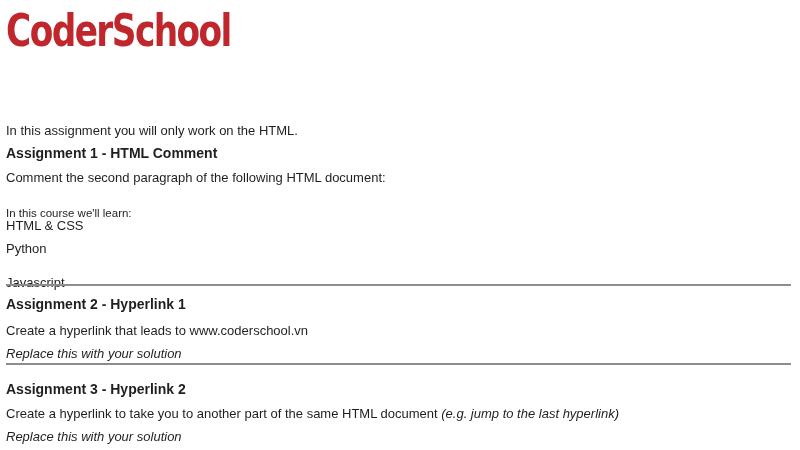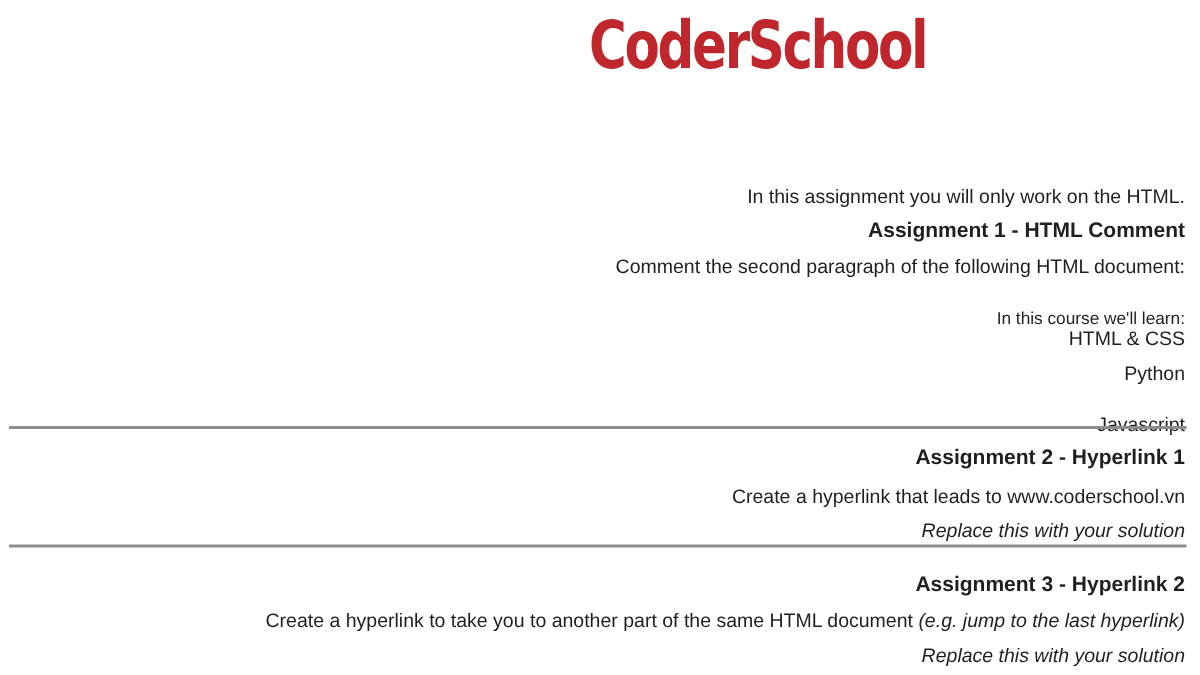--- a/index.html
+++ b/index.html
@@ -4,21 +4,20 @@
   <style>
     html, body { margin: 0; padding: 0; background: #ffffff; }
     .canvas {
       position: relative;
       width: 800px;
       height: 450px;
       background: #ffffff;
       overflow: hidden;
       font-family: "Liberation Sans", sans-serif;
       color: #1f1f1f;
-      text-align: right;
     }
     .abs { position: absolute; left: 6px; right: 10px; }
     .txt  { font-size: 13px; line-height: 15px; }
     .italic { font-style: italic; }
 
     .logo {
       top: 9px;
       font-family: "DejaVu Sans", sans-serif;
       font-weight: 700;
       font-size: 44px;
@@ -31,21 +30,21 @@
 
     .page-title { top: 63px; font-size: 17.5px; line-height: 20px; font-weight: 700; }
 
     .t-intro { top: 95px; margin-top: 28px; }
 
     .a-head { font-size: 14px; line-height: 16px; font-weight: 700; }
     .t-a1h  { top: 145px; }
     .t-a1p  { top: 170px; }
     .t-course { top: 207px; font-size: 11.5px; line-height: 13px; font-weight: 400; }
     .t-li1  { top: 218px; }
-    .t-li2  { top: 241px; margin-left: 40px; }
+    .t-li2  { top: 241px; }
     .t-li3  { top: 263px; margin-top: 12px; }
 
     .divider {
       position: absolute;
       left: 6px;
       right: 9px;
       height: 0;
       margin: 0;
       border: none;
       border-top: 2px solid #8d8d8d;

